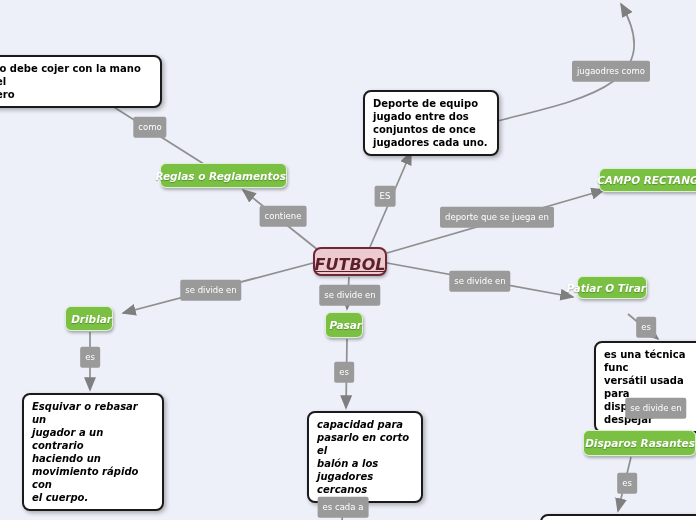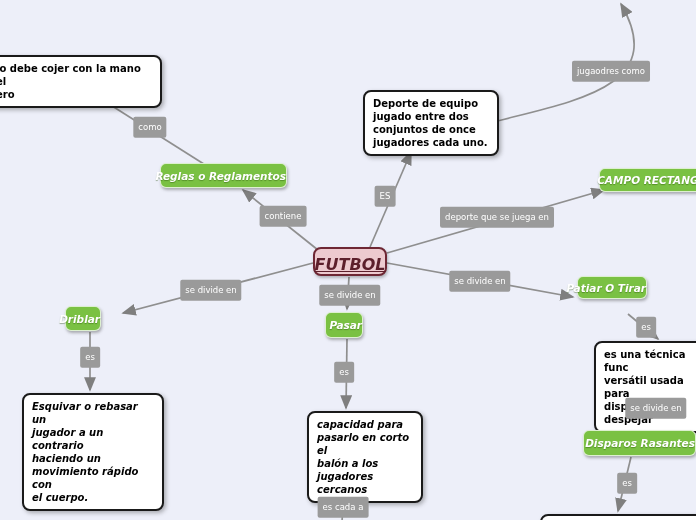--- a/index.html
+++ b/index.html
@@ -101,21 +101,21 @@
   <div class="textbox" style="left:540px;top:514px;width:170px;height:30px;"></div>
 
   <div class="concept" style="left:160px;top:163px;width:127px;height:25px;">
     <span>Reglas o Reglamentos</span>
   </div>
 
   <div class="concept" style="left:599px;top:168px;width:132px;height:24px;">
     <span>CAMPO RECTANGULAR</span>
   </div>
 
-  <div class="concept" style="left:65px;top:306px;width:36px;height:25px;">
+  <div class="concept" style="left:65px;top:306px;width:48px;height:25px;">
     <span>Driblar</span>
   </div>
 
   <div class="concept" style="left:325px;top:312px;width:24px;height:26px;padding-left:36px;">
     <span>Pasar</span>
   </div>
 
   <div class="concept" style="left:577px;top:276px;width:70px;height:23px;">
     <span>Patiar O Tirar</span>
   </div>

